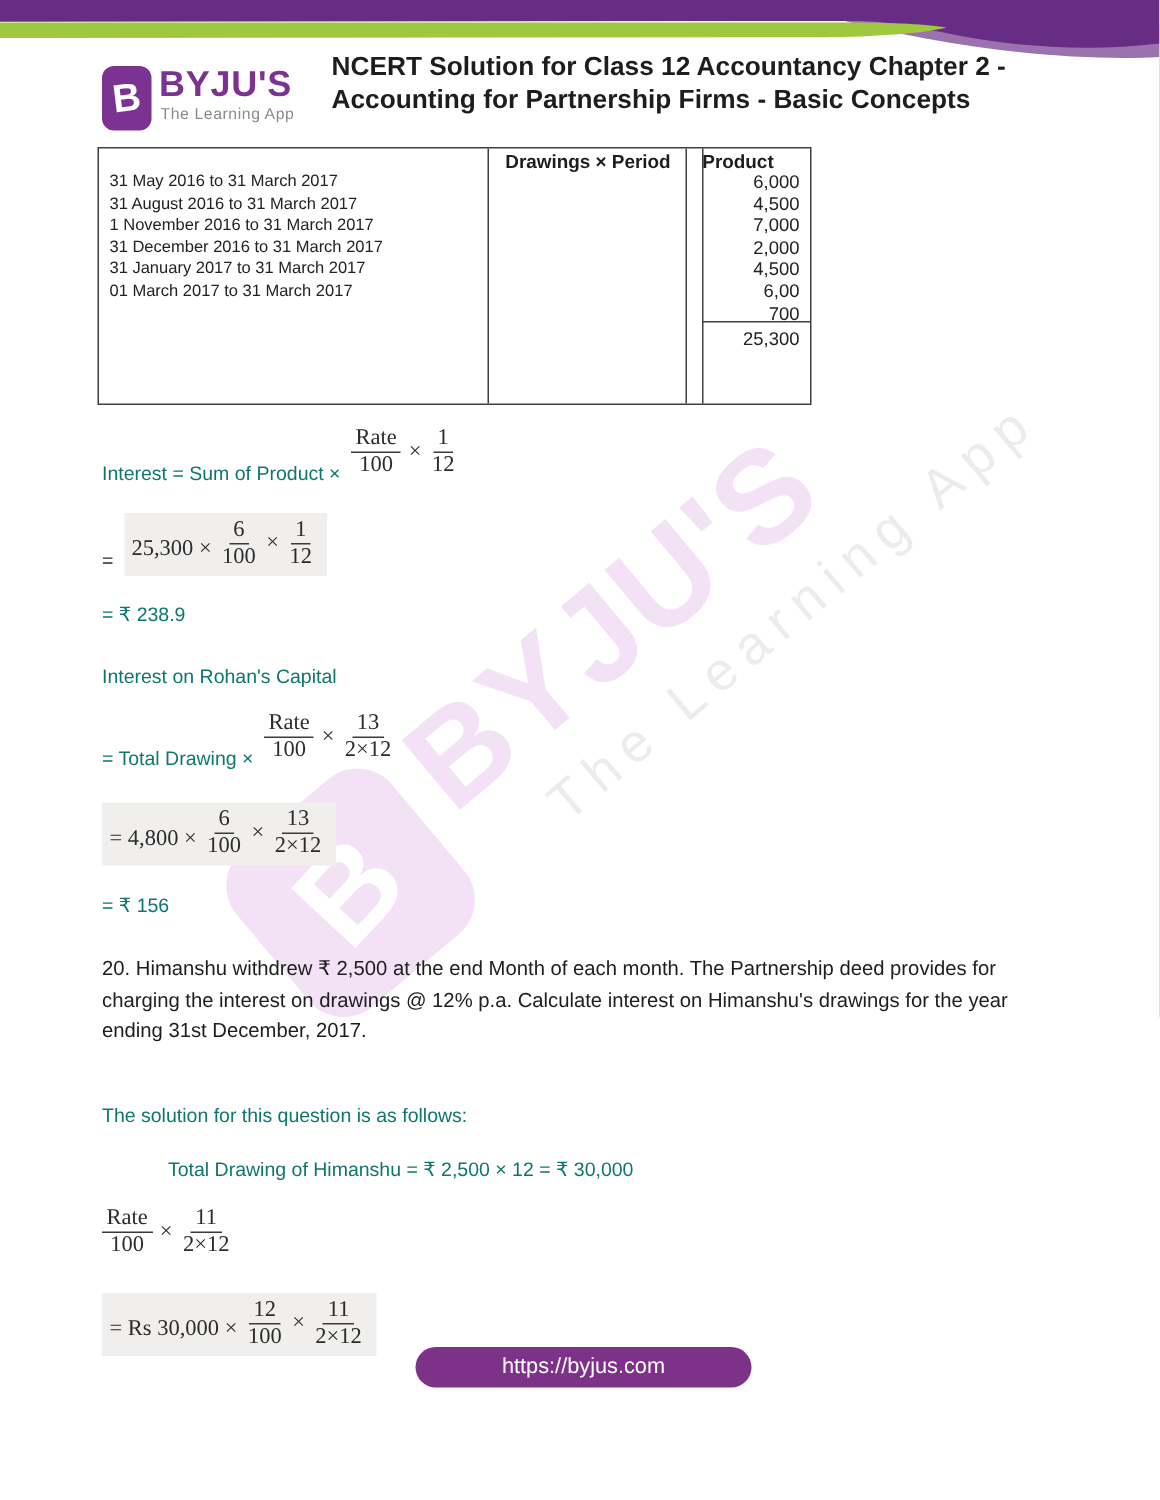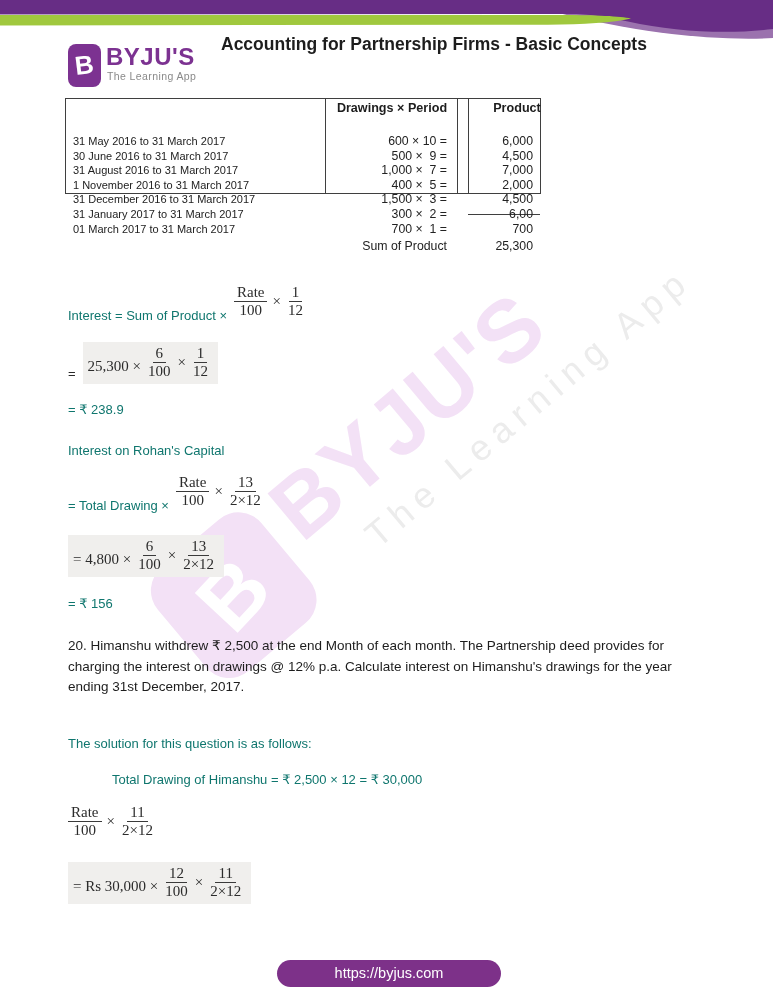--- a/index.html
+++ b/index.html
@@ -12,24 +12,24 @@
   
   .logo-tile { position:absolute; left:68px; top:44px; width:33px; height:43px; background:#7c3291; border-radius:8px; z-index:3; display:flex; align-items:center; justify-content:center; }
   .logo-tile span { color:#fff; font-weight:bold; font-size:26px; transform:rotate(-7deg); }
   .logo-brand { position:absolute; left:106px; top:43px; font-size:24px; font-weight:bold; color:#7c3291; letter-spacing:0.5px; z-index:3; }
   .logo-tagline { position:absolute; left:107px; top:70px; font-size:10.5px; color:#8a8a8a; letter-spacing:0.4px; z-index:3; }
 
   
   .title { position:absolute; left:221px; top:34px; font-size:17.5px; font-weight:bold; color:#1d1d1d; line-height:21.5px; z-index:3; }
 
   
-  .tbl { position:absolute; left:65px; top:98px; width:476px; height:96px; border:1.4px solid #3f3f3f; z-index:3; background:transparent; }
+  .tbl { position:absolute; left:65px; top:98px; width:476px; height:172px; border:1.4px solid #3f3f3f; z-index:3; background:transparent; }
   .tbl .vline { position:absolute; top:0; bottom:0; width:1.4px; background:#3f3f3f; }
   .tbl .hline { position:absolute; height:1.4px; background:#3f3f3f; }
-  .col { position:absolute; top:0;margin-top:20px; }
+  .col { position:absolute; top:0; }
   .cell { line-height:14.6px; white-space:pre; color:#222; }
   .dates { left:7px; top:15px; width:250px; font-size:11px; }
   .calcs { left:261px; top:15px; width:130px; font-size:12.3px; text-align:right; padding-right:10px; }
   .prods { left:404px; top:15px; width:70px; font-size:12.3px; text-align:right; padding-right:7px; }
   .thead { position:absolute; top:1px; font-size:12.6px; font-weight:bold; color:#1d1d1d; text-align:center; line-height:16px; }
 
   
   .tline { position:absolute; font-size:13px; color:#0f766e; z-index:3; }
   .bold-q { position:absolute; left:68px; font-size:13.5px; font-weight:normal; color:#1d1d1d; line-height:20.5px; z-index:3; }
 
@@ -45,21 +45,21 @@
 
   
   .wm { position:absolute; left:115px; top:355px; width:570px; height:200px; display:flex; align-items:center; gap:18px; transform:rotate(-40deg); z-index:1; pointer-events:none; }
   .wm-tile { width:135px; height:135px; background:#f3e1f6; border-radius:30px; flex:0 0 auto; display:flex; align-items:center; justify-content:center; }
   .wm-tile span { color:#ffffff; font-size:85px; font-weight:bold; transform:rotate(-7deg); }
   .wm-text { display:flex; flex-direction:column; }
   .wm-brand { font-size:88px; font-weight:bold; color:#f3e1f6; line-height:0.95; letter-spacing:2px; white-space:nowrap; }
   .wm-tag { font-size:36px; color:#ececec; letter-spacing:8px; margin:8px 0 0 55px; white-space:nowrap; }
 
   
-  .footer-pill { position:absolute; left:277px; top:960px; width:224px; height:27px; background:#7d3189; border-radius:14px; color:#fff; font-size:14.5px; text-align:center; line-height:26px; z-index:3; cursor:pointer; }
+  .footer-pill { position:absolute; left:277px; top:898px; width:224px; height:27px; background:#7d3189; border-radius:14px; color:#fff; font-size:14.5px; text-align:center; line-height:26px; z-index:3; cursor:pointer; }
 </style>
 </head>
 <body>
 
 <div class="page">
 
   <div class="wm">
     <div class="wm-tile">
         <span>B</span>
       </div>
@@ -75,52 +75,42 @@
     <path d="M0,15 L562,15 C596,15 620,16.2 631,18.5 C613,22.5 584,24.5 548,24.8 L0,25.4 Z" fill="#a0c83e"></path>
   </svg>
 
   <div class="logo-tile">
       <span>B</span>
     </div>
   <div class="logo-brand">BYJU'S</div>
   <div class="logo-tagline">The Learning App</div>
 
   <div class="title">
+    <div>NCERT Solution for Class 12 Accountancy Chapter 2 -</div>
     <div>Accounting for Partnership Firms - Basic Concepts</div>
   </div>
 
   <div class="tbl">
     <div class="vline" style="left:259px;"></div>
     <div class="vline" style="left:391px;"></div>
     <div class="vline" style="left:402px;"></div>
     <div class="hline" style="left:402px; right:0; top:115px;"></div>
 
     <div class="thead" style="left:261px; width:130px;">Drawings × Period</div>
-    <div class="thead" style="left:416px; width:70px;">Product</div>
+    <div class="thead" style="left:391px; width:70px;">Product</div>
 
     <div class="col dates">
       <div class="cell">31 May 2016 to 31 March 2017</div>
-      <div class="cell">30 June 2016 to 31 March 2017</div>
       <div class="cell">31 August 2016 to 31 March 2017</div>
       <div class="cell">1 November 2016 to 31 March 2017</div>
       <div class="cell">31 December 2016 to 31 March 2017</div>
       <div class="cell">31 January 2017 to 31 March 2017</div>
       <div class="cell">01 March 2017 to 31 March 2017</div>
     </div>
 
-    <div class="col calcs">
-      <div class="cell">600 × 10 =</div>
-      <div class="cell">500 ×  9 =</div>
-      <div class="cell">1,000 ×  7 =</div>
-      <div class="cell">400 ×  5 =</div>
-      <div class="cell">1,500 ×  3 =</div>
-      <div class="cell">300 ×  2 =</div>
-      <div class="cell">700 ×  1 =</div>
-      <div class="cell" style="margin-top:3px;">Sum of Product</div>
-    </div>
 
     <div class="col prods">
       <div class="cell">6,000</div>
       <div class="cell">4,500</div>
       <div class="cell">7,000</div>
       <div class="cell">2,000</div>
       <div class="cell">4,500</div>
       <div class="cell">6,00</div>
       <div class="cell">700</div>
       <div class="cell" style="margin-top:3px;">25,300</div>

